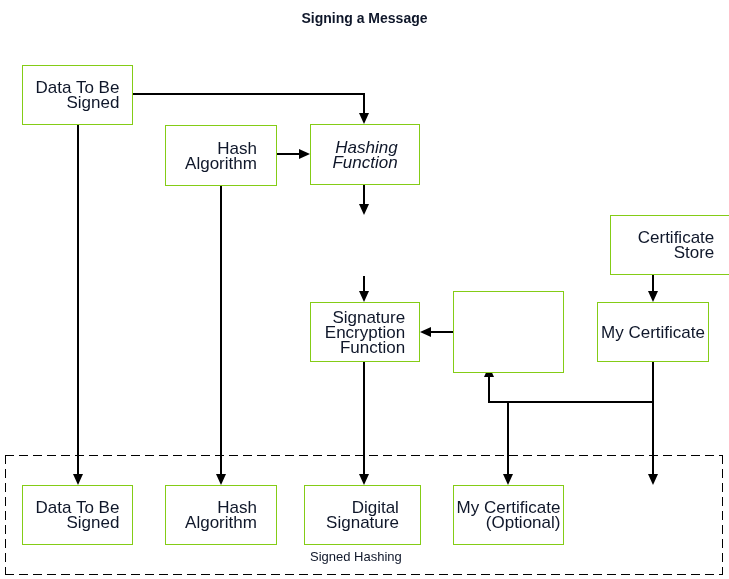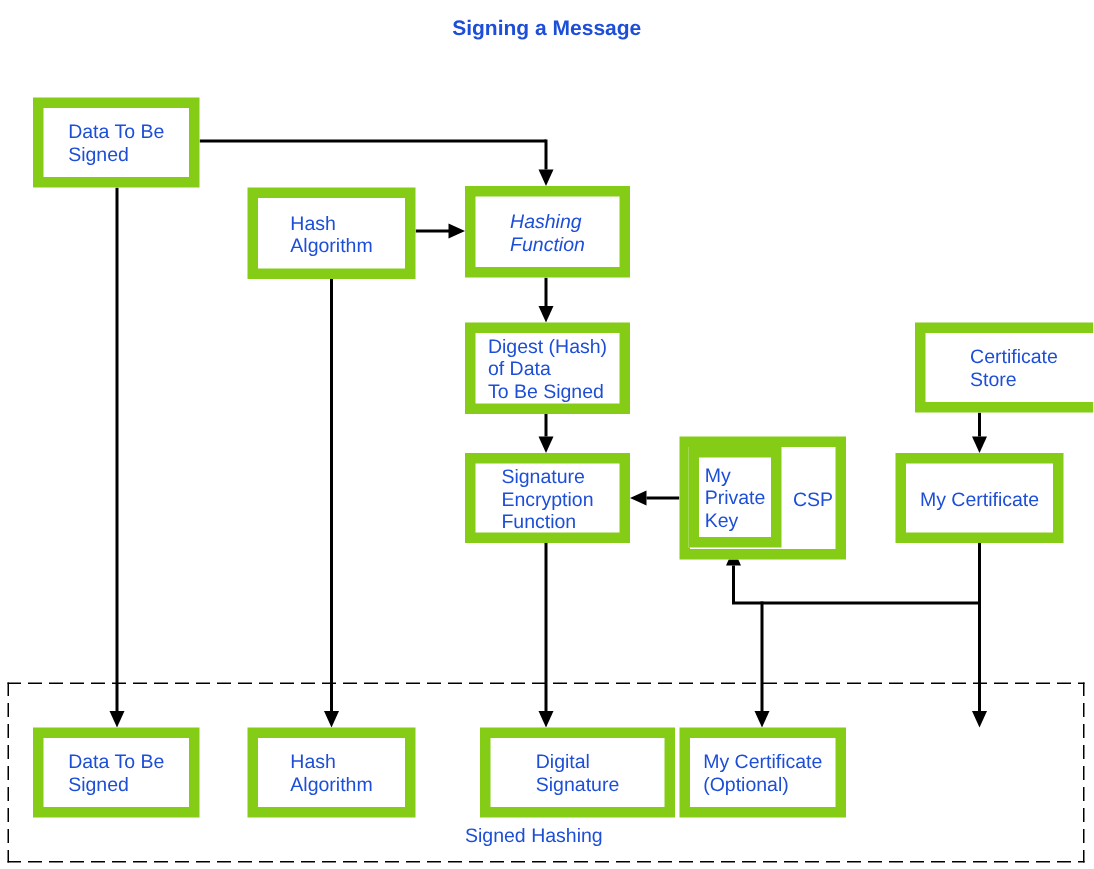--- a/index.html
+++ b/index.html
@@ -2,41 +2,41 @@
 <html><head>
 <meta charset="utf-8">
 <style>
   html, body { margin: 0; padding: 0; background: #ffffff; }
   .stage {
     position: relative;
     width: 729px;
     height: 579px;
     background: #ffffff;
     font-family: "Liberation Sans", sans-serif;
-    color: #1d4ed8;
+    color: #0f172a;
     overflow: hidden;
   }
   .title {
     position: absolute;
     left: 0; top: 10px; width: 729px;
     text-align: center;
     font-size: 14px;
     font-weight: bold;
     white-space: pre;
   }
   .box {
     position: absolute;
     box-sizing: border-box;
-    border: 7px solid #84cc16;
+    border: 1px solid #84cc16;
     background: #ffffff;
     display: flex;
     align-items: center;
     justify-content: center;
-    text-align: left;
-    font-size: 13px;
+    text-align: right;
+    font-size: 17px;
     line-height: 15px;
     white-space: pre-line;
   }
   .freelabel {
     position: absolute;
     box-sizing: border-box;
     display: flex;
     align-items: center;
     justify-content: center;
     text-align: center;
@@ -113,45 +113,38 @@
 
   <div class="box" style="left:22px; top:65px; width:111px; height:60px;">Data To Be
 Signed</div>
 
   <div class="box" style="left:165px; top:125px; width:112px; height:61px;">Hash
 Algorithm</div>
 
   <div class="box" style="left:310px; top:124px; width:110px; height:61px;font-style:italic;">Hashing
 Function</div>
 
-  <div class="box" style="left:310px; top:215px; width:110px; height:61px;">Digest (Hash)
-of Data
-To Be Signed</div>
 
   <div class="box" style="left:310px; top:302px; width:110px; height:60px;">Signature
 Encryption
 Function</div>
 
   <div class="box" style="left:453px; top:291px; width:111px; height:82px;"></div>
-  <div class="box" style="left:459px; top:298px; width:62px; height:67px;">My
-Private
-Key</div>
-  <div class="freelabel" style="left:521px; top:291px; width:42px; height:82px;">CSP</div>
 
   <div class="box" style="left:610px; top:215px; width:132px; height:60px;">Certificate
 Store</div>
 
   <div class="box" style="left:597px; top:302px; width:112px; height:60px;">My Certificate</div>
 
   <div class="box" style="left:22px; top:485px; width:111px; height:60px;">Data To Be
 Signed</div>
 
   <div class="box" style="left:165px; top:485px; width:112px; height:60px;">Hash
 Algorithm</div>
 
-  <div class="box" style="left:320px; top:485px; width:130px; height:60px;">Digital
+  <div class="box" style="left:304px; top:485px; width:117px; height:60px;">Digital
 Signature</div>
 
   <div class="box" style="left:453px; top:485px; width:111px; height:60px;">My Certificate
 (Optional)</div>
 
 
 </div>
 
 </body></html>

